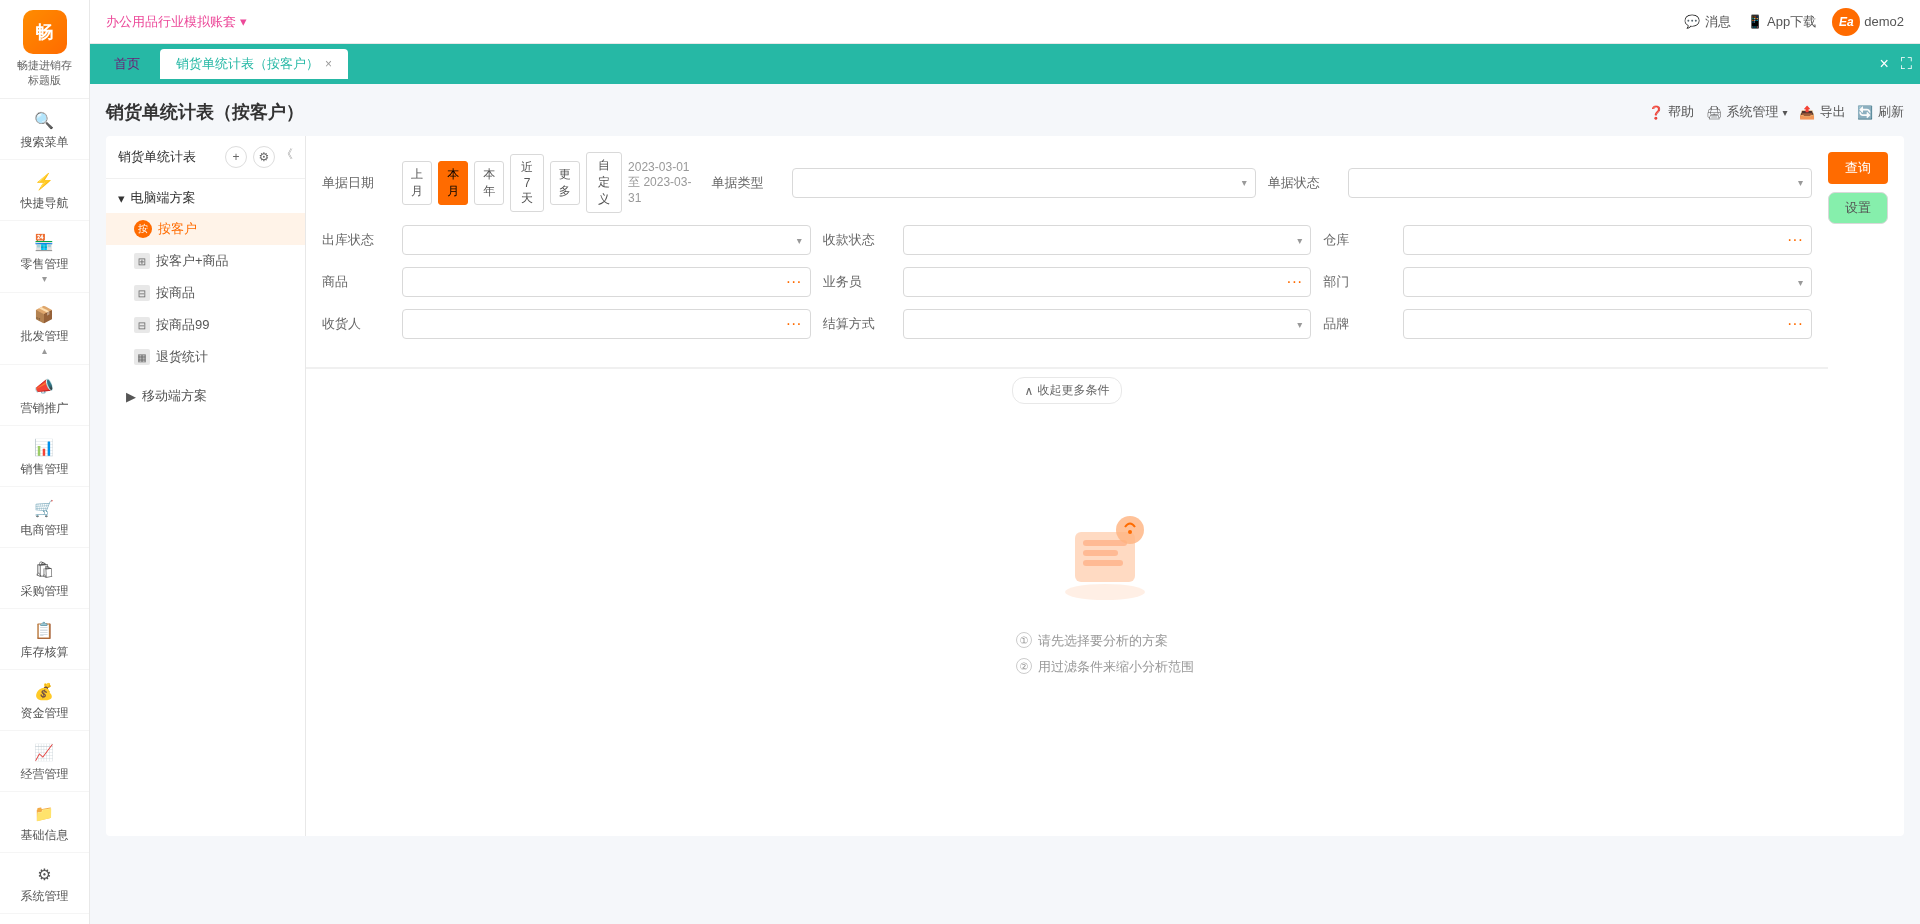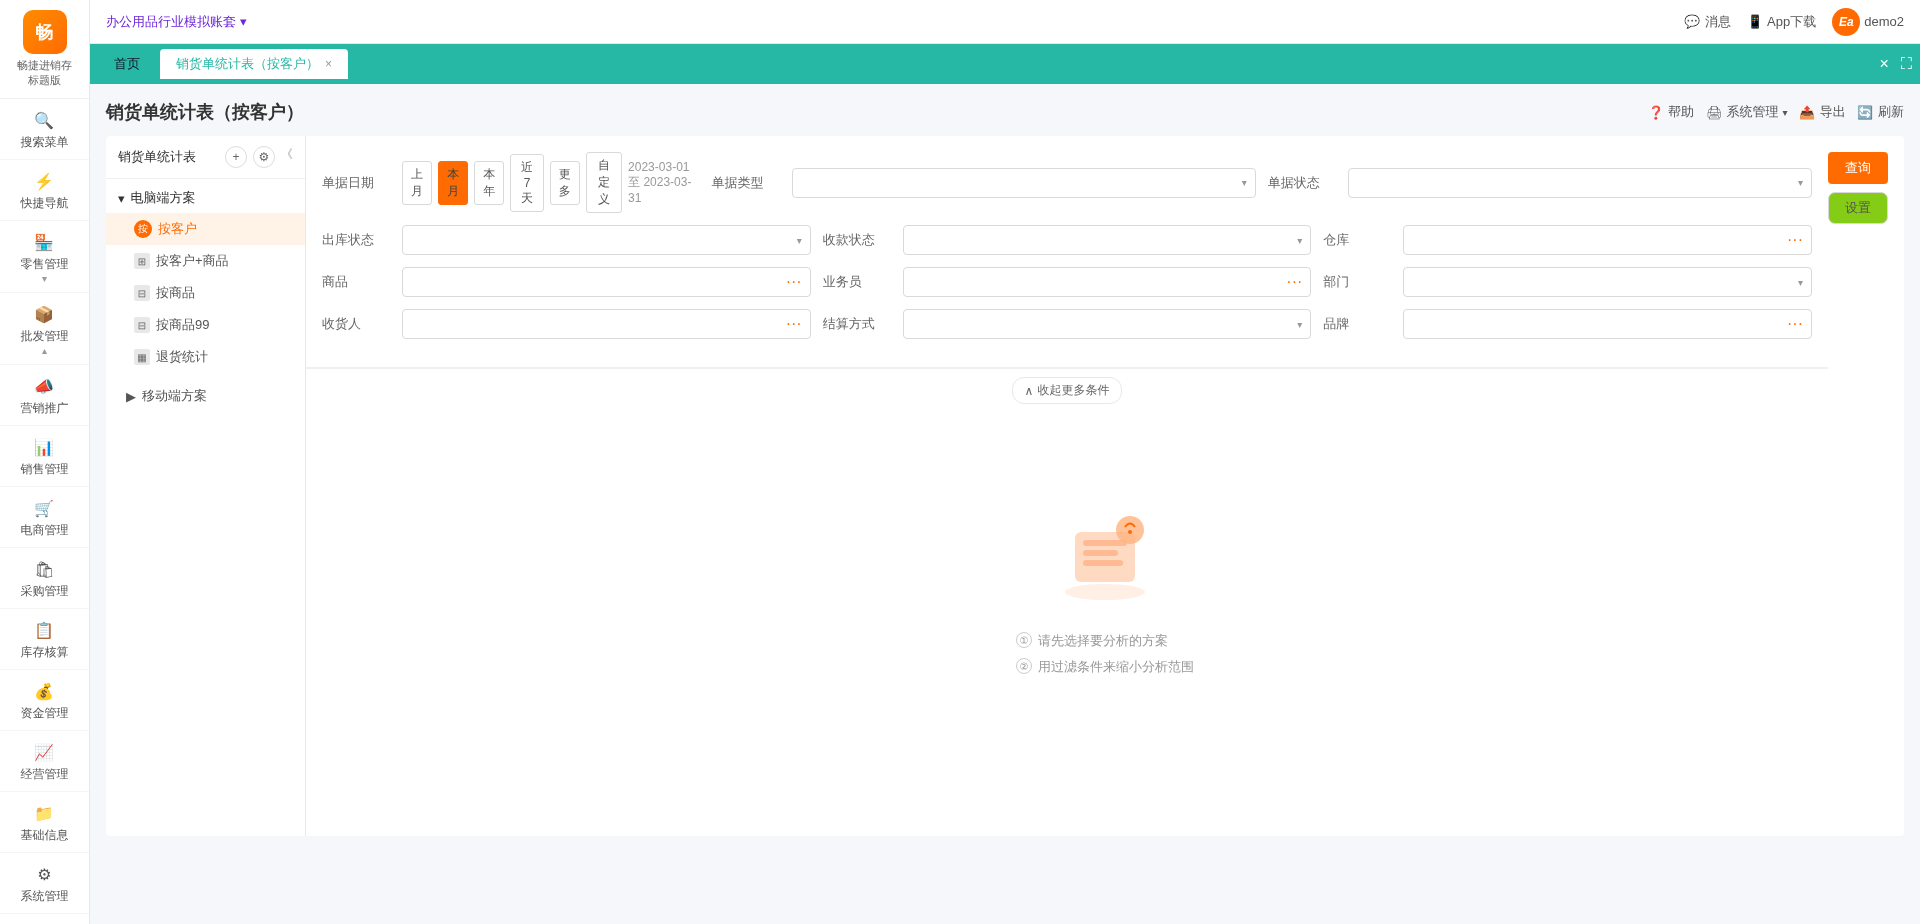--- a/index.html
+++ b/index.html
@@ -11,29 +11,29 @@
     .logo-icon { width: 44px; height: 44px; border-radius: 10px; background: linear-gradient(135deg, #ff8c00, #ff6b00); display: flex; align-items: center; justify-content: center; color: white; font-size: 18px; font-weight: bold; margin-bottom: 4px; }
     .logo-text { font-size: 11px; color: #666; text-align: center; }
     .sidebar-item { width: 100%; padding: 12px 5px 8px; display: flex; flex-direction: column; align-items: center; cursor: pointer; color: #555; font-size: 12px; border-bottom: 1px solid #f5f5f5; }
     .sidebar-item-icon { font-size: 16px; margin-bottom: 4px; }
 
     
     .main { flex: 1; display: flex; flex-direction: column; overflow: hidden; }
 
     
     .top-header { background: #fff; height: 44px; display: flex; align-items: center; padding: 0 16px; border-bottom: 1px solid #e8e8e8; justify-content: space-between; }
-    .header-left { display: flex; align-items: center; gap: 8px; font-size: 13px; color: #6d28d9; }
+    .header-left { display: flex; align-items: center; gap: 8px; font-size: 13px; color: #ec4899; }
     .header-dropdown { display: flex; align-items: center; gap: 4px; cursor: pointer; }
     .header-right { display: flex; align-items: center; gap: 16px; }
     .header-btn { display: flex; align-items: center; gap: 4px; font-size: 13px; color: #555; cursor: pointer; }
     .avatar { width: 28px; height: 28px; border-radius: 50%; background: #ff6b00; display: flex; align-items: center; justify-content: center; color: white; font-size: 12px; font-weight: bold; font-style: italic; }
 
     
     .tab-bar { background: #26b8a5; height: 40px; display: flex; align-items: center; padding: 0 8px; gap: 4px; }
-    .tab-home { background: transparent; color: #0f172a; padding: 6px 16px; border-radius: 4px 4px 0 0; cursor: pointer; font-size: 13px; }
+    .tab-home { background: transparent; color: #701a75; padding: 6px 16px; border-radius: 4px 4px 0 0; cursor: pointer; font-size: 13px; }
     .tab-active { background: white; color: #26b8a5; padding: 6px 16px; border-radius: 4px 4px 0 0; cursor: pointer; font-size: 13px; display: flex; align-items: center; gap: 6px; }
     .tab-close { color: #999; cursor: pointer; font-size: 12px; }
     .tab-bar-actions { margin-left: auto; display: flex; gap: 12px; color: white; }
     .tab-bar-action { cursor: pointer; font-size: 16px; }
 
     
     .content { flex: 1; overflow: auto; background: #f5f7fa; padding: 16px; }
     .page-header { display: flex; align-items: center; justify-content: space-between; margin-bottom: 12px; }
     .page-title { font-size: 18px; font-weight: bold; color: #333; }
     .page-actions { display: flex; align-items: center; gap: 12px; }
@@ -63,30 +63,30 @@
     .filter-area { padding: 16px; border-bottom: 1px solid #f0f0f0; }
     .filter-row { display: flex; align-items: center; gap: 12px; margin-bottom: 12px; }
     .filter-label { width: 68px; color: #666; font-size: 13px; flex-shrink: 0; }
     .filter-input { flex: 1; height: 30px; border: 1px solid #d9d9d9; border-radius: 4px; padding: 0 8px; font-size: 13px; background: white; display: flex; align-items: center; cursor: pointer; justify-content: space-between; position: relative; }
     .filter-input-dots { color: #ff6b00; font-size: 16px; }
     .filter-input-arrow { color: #999; font-size: 10px; }
 
     
     .date-filter { display: flex; align-items: center; gap: 6px; flex: 1; }
     .date-btn { padding: 4px 8px; border: 1px solid #d9d9d9; border-radius: 3px; font-size: 12px; cursor: pointer; color: #555; background: white; }
-    .date-btn.active { background: #ff6b00; color: #404040; border-color: #ff6b00; }
+    .date-btn.active { background: #ff6b00; color: #000000; border-color: #ff6b00; }
     .date-range { font-size: 12px; color: #999; }
 
     
     .collapse-bar { text-align: center; padding: 8px; border-top: 1px solid #f0f0f0; }
     .collapse-btn { display: inline-flex; align-items: center; gap: 4px; font-size: 12px; color: #666; cursor: pointer; padding: 4px 12px; border-radius: 12px; border: 1px solid #e8e8e8; background: white; }
 
     
     .query-btn { background: #ff6b00; color: white; border: none; padding: 6px 4px; border-radius: 4px; cursor: pointer; font-size: 13px; height: 32px; }
-    .set-btn { background: #84cc16; color: #555; border: 1px solid #d9d9d9; padding: 6px 16px; border-radius: 7px; cursor: pointer; font-size: 13px; height: 32px; margin-top: 4px; }
+    .set-btn { background: #86efac; color: #555; border: 1px solid #d9d9d9; padding: 6px 16px; border-radius: 7px; cursor: pointer; font-size: 13px; height: 32px; margin-top: 4px; }
     .action-col { display: flex; flex-direction: column; gap: 4px; padding: 16px 16px 16px 0; }
 
     
     .empty-state { display: flex; flex-direction: column; align-items: center; justify-content: center; padding: 80px 20px; }
     .empty-icon { width: 120px; height: 120px; margin-bottom: 20px; }
     .empty-tips { list-style: none; }
     .empty-tip { display: flex; align-items: flex-start; gap: 6px; margin-bottom: 8px; font-size: 13px; color: #999; }
     .tip-num { width: 16px; height: 16px; border-radius: 50%; border: 1px solid #ccc; display: flex; align-items: center; justify-content: center; font-size: 10px; color: #999; flex-shrink: 0; }
 
     .filter-section { display: flex; align-items: stretch; }

